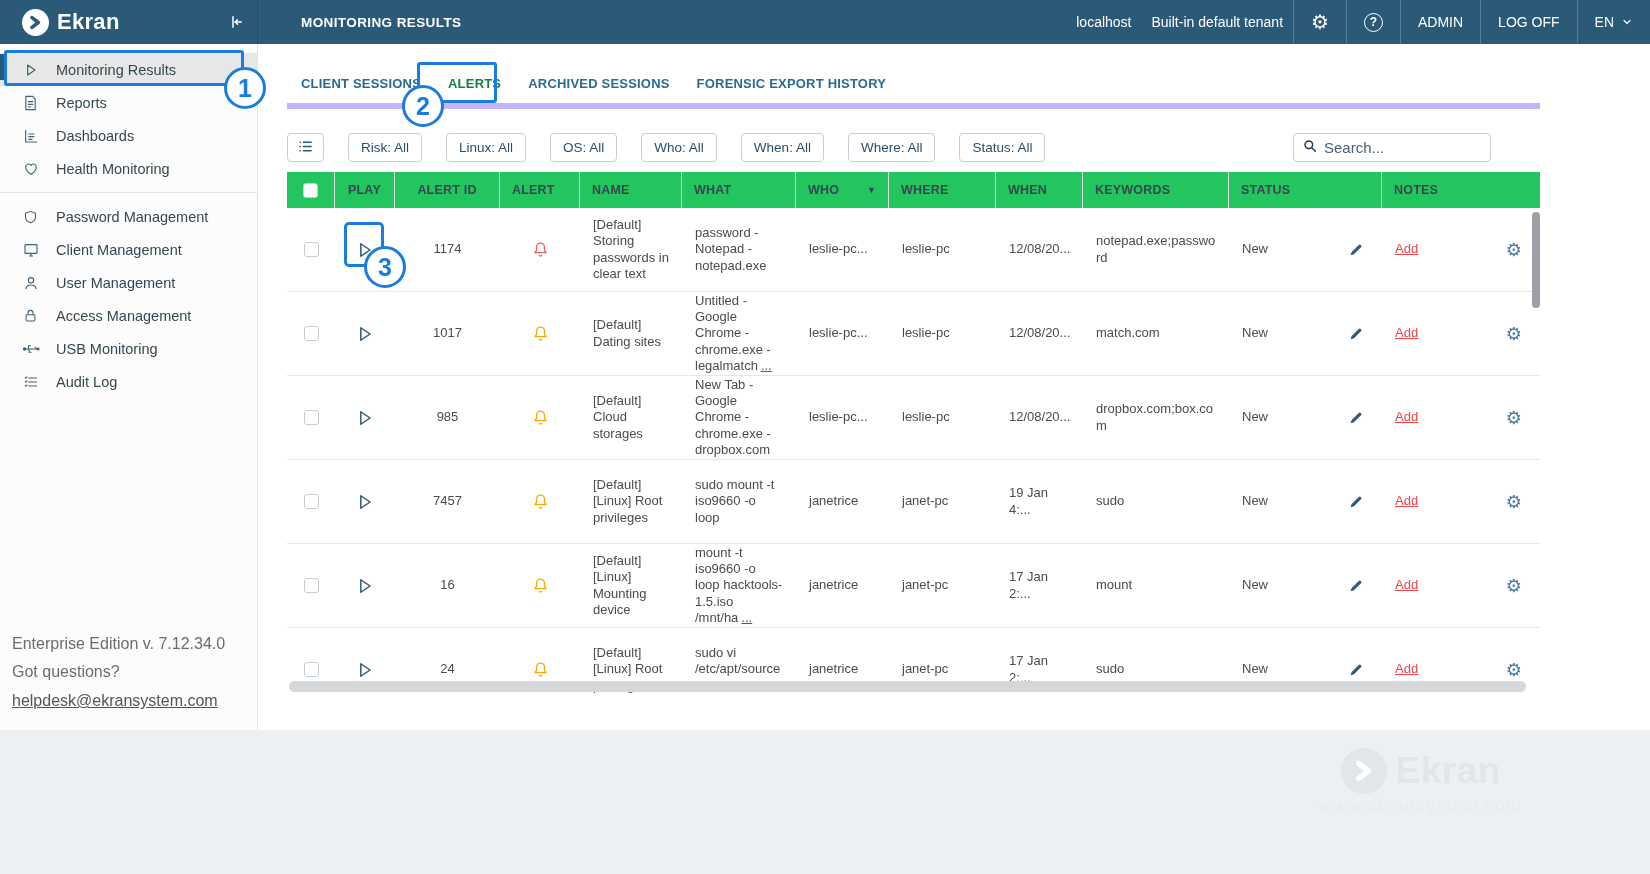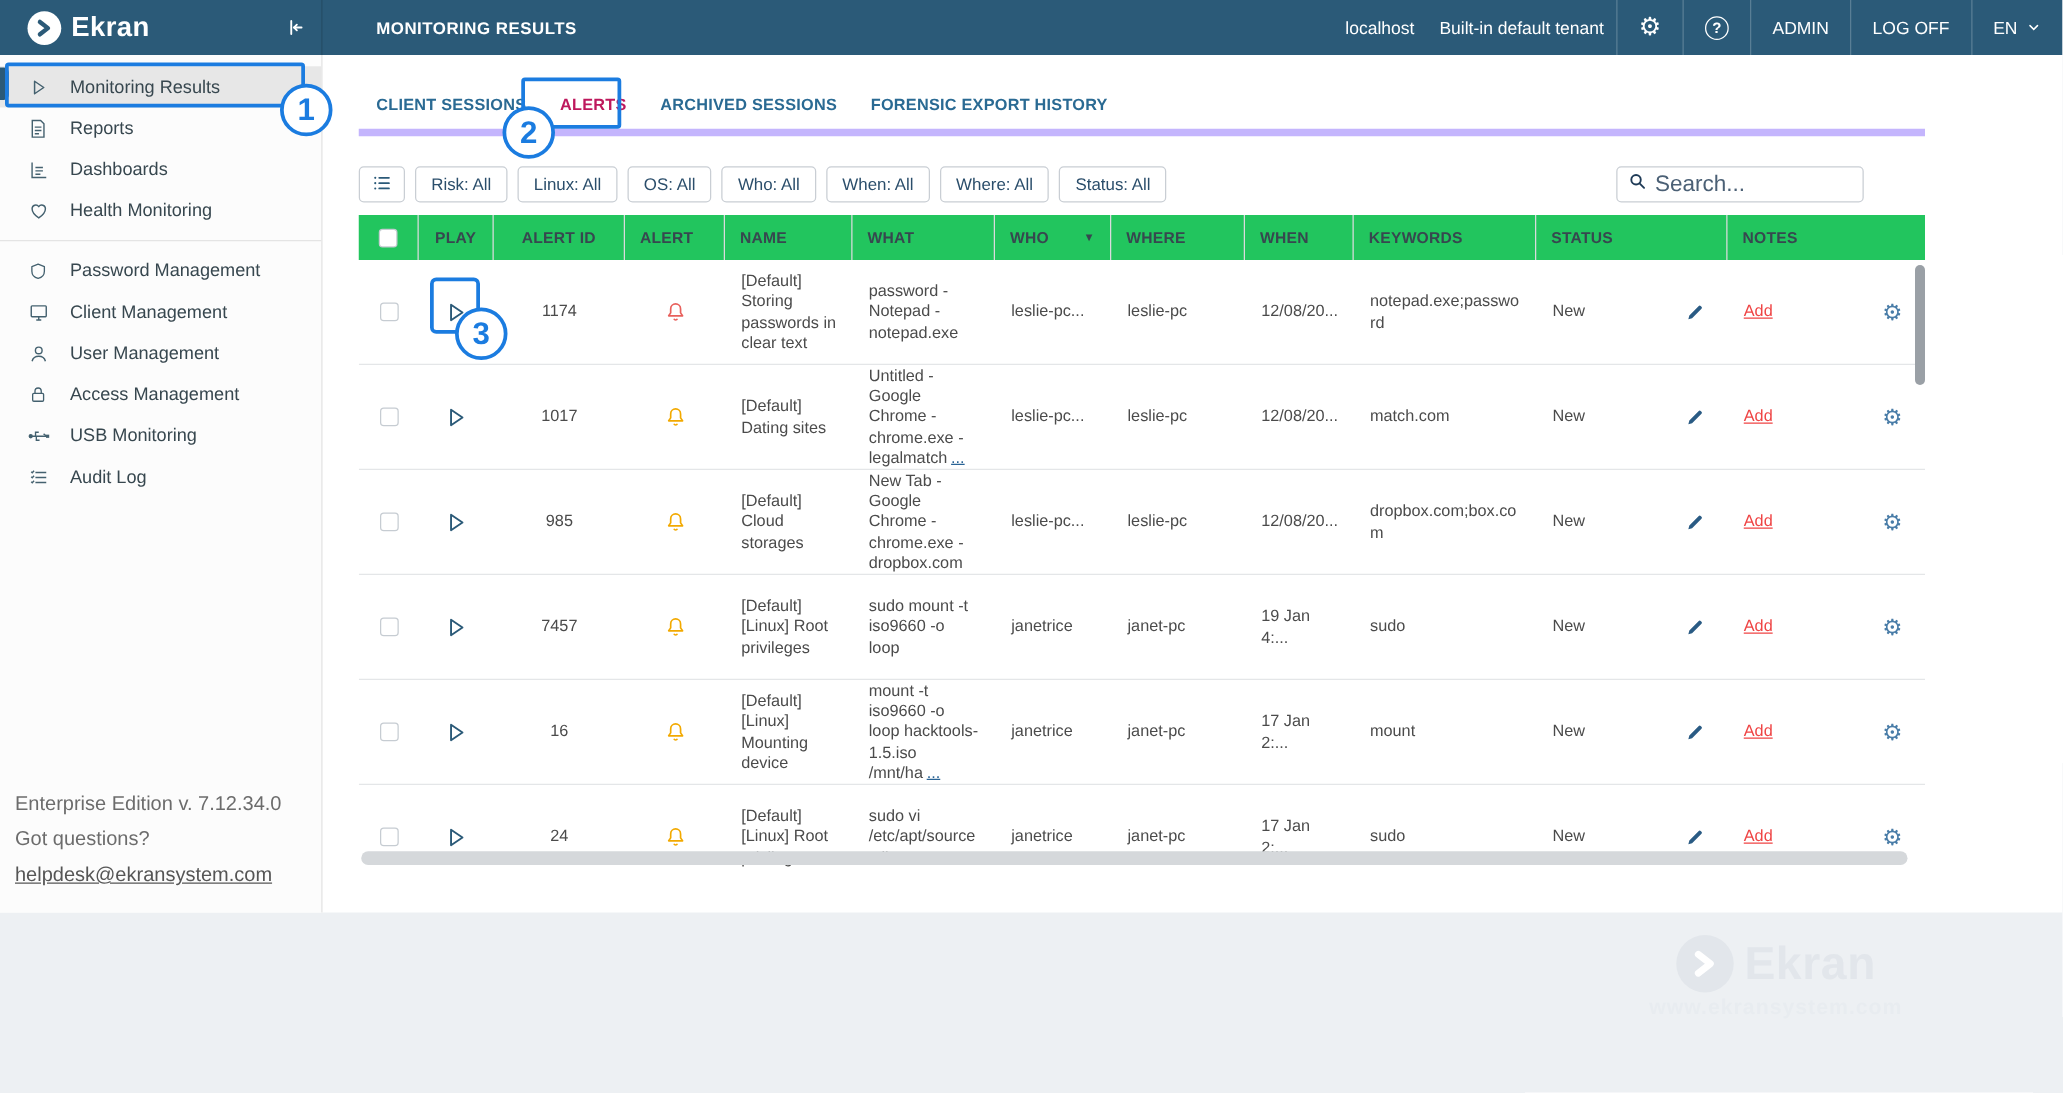--- a/index.html
+++ b/index.html
@@ -36,32 +36,32 @@
   .side-item.active { background:#e7e7e7; }
   .side-item .sicon { width:19px; display:flex; justify-content:center; color:#44616f; }
   .side-divider { height:1px; background:#e4e4e4; margin:7px 0; }
   .side-footer { position:absolute; left:12px; bottom:14px; font-size:16px; color:#6c6c6c; line-height:1.8; }
   .side-footer a { color:#555; }
   .sidebar-pin { position:absolute; left:0; top:54px; width:7px; height:26px; background:#2b5a78; border-radius:0 4px 4px 0; z-index:6; }
   
   .main { flex:1; padding:19px 0 0 29px; position:relative; }
   .tabs { display:flex; width:1253px; border-bottom:6px solid #c4b5fd; padding-left:14px; }
   .tab { font-size:13px; font-weight:700; letter-spacing:.2px; color:#2a6a93; padding:13px 0 12px; margin-right:27px; cursor:pointer; }
-  .tab.active { color:#be185d; }
-  .filter-row { display:flex; align-items:center; width:1204px; margin-top:24px; gap:8px; }
+  .tab.active { color:#15803d; }
+  .filter-row { display:flex; align-items:center; width:1204px; margin-top:24px; gap:24px; }
   .chip, .list-btn {
     height:29px; border:1px solid #c9ced4; border-radius:4px; background:#fff;
     display:flex; align-items:center; padding:0 12px; font-size:13.5px; color:#2b4e6b; cursor:pointer;
   }
   .list-btn { padding:0 9px; color:#2b5a78; }
   .search-box {
     margin-left:auto; width:198px; height:29px; border:1px solid #c9ced4; border-radius:4px;
     display:flex; align-items:center; padding:0 9px; gap:7px; background:#fff;
   }
-  .search-box input { border:0; outline:0; width:100%; font-size:18px; font-family:"Liberation Sans",sans-serif; color:#33475b; background:transparent; }
+  .search-box input { border:0; outline:0; width:100%; font-size:15px; font-family:"Liberation Sans",sans-serif; color:#33475b; background:transparent; }
   .search-box input::placeholder { color:#4b6075; }
   
   .alerts-table { position:relative; width:1253px; margin-top:10px; --cols:48px 60px 105px 80px 102px 114px 93px 107px 87px 146px 153px 158px; }
   .trow { display:grid; grid-template-columns:var(--cols); }
   .thead { background:#22c55e; height:36px; }
   .th { display:flex; align-items:center; font-size:12.5px; font-weight:700; color:#37474f; letter-spacing:.2px; border-right:1px solid #d9dbdd; padding:0 12px; }
   .th:last-child { border-right:0; }
   .th.center { justify-content:center; padding:0; }
   .th .sort { margin-left:auto; font-size:9px; color:#37474f; cursor:pointer; }
   .tbody { height:486px; overflow:hidden; }

